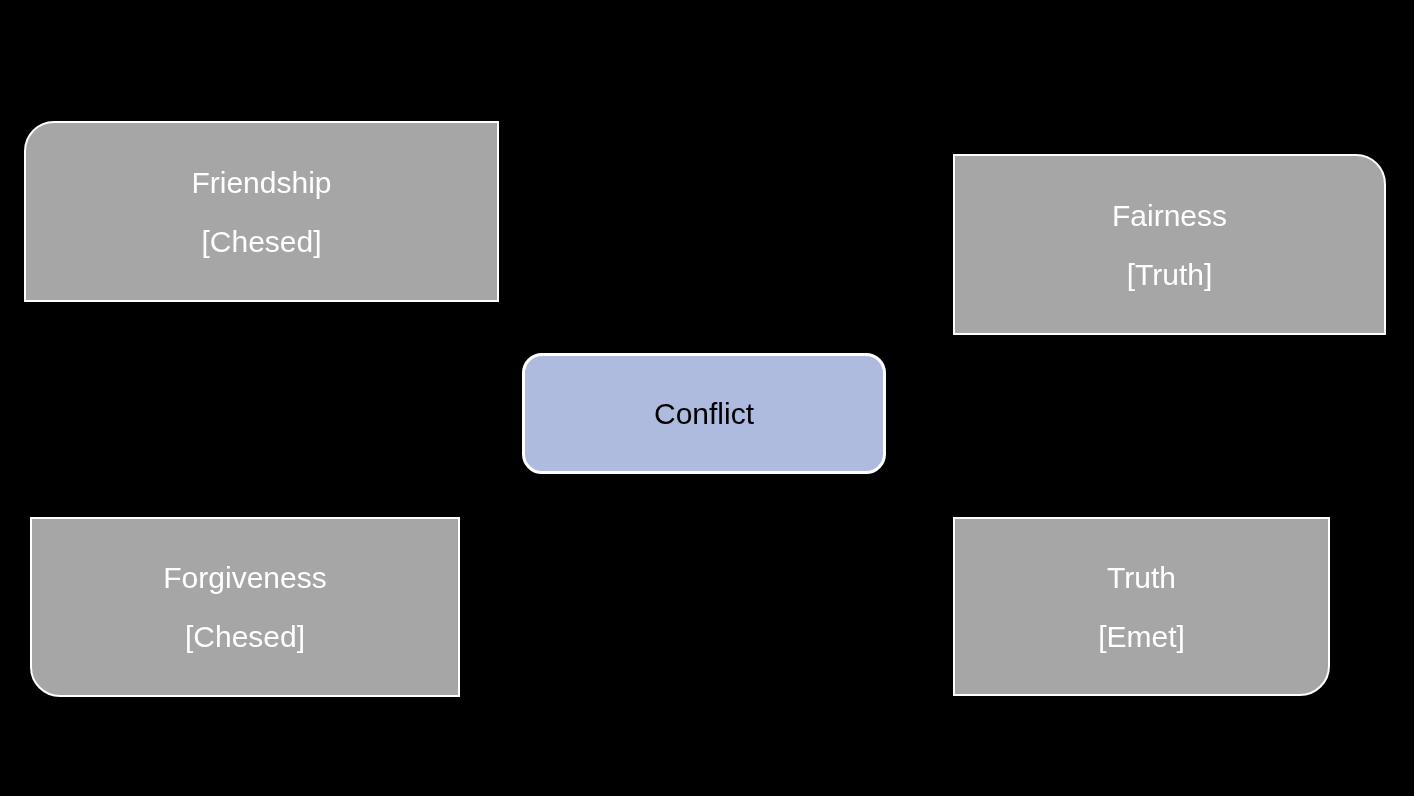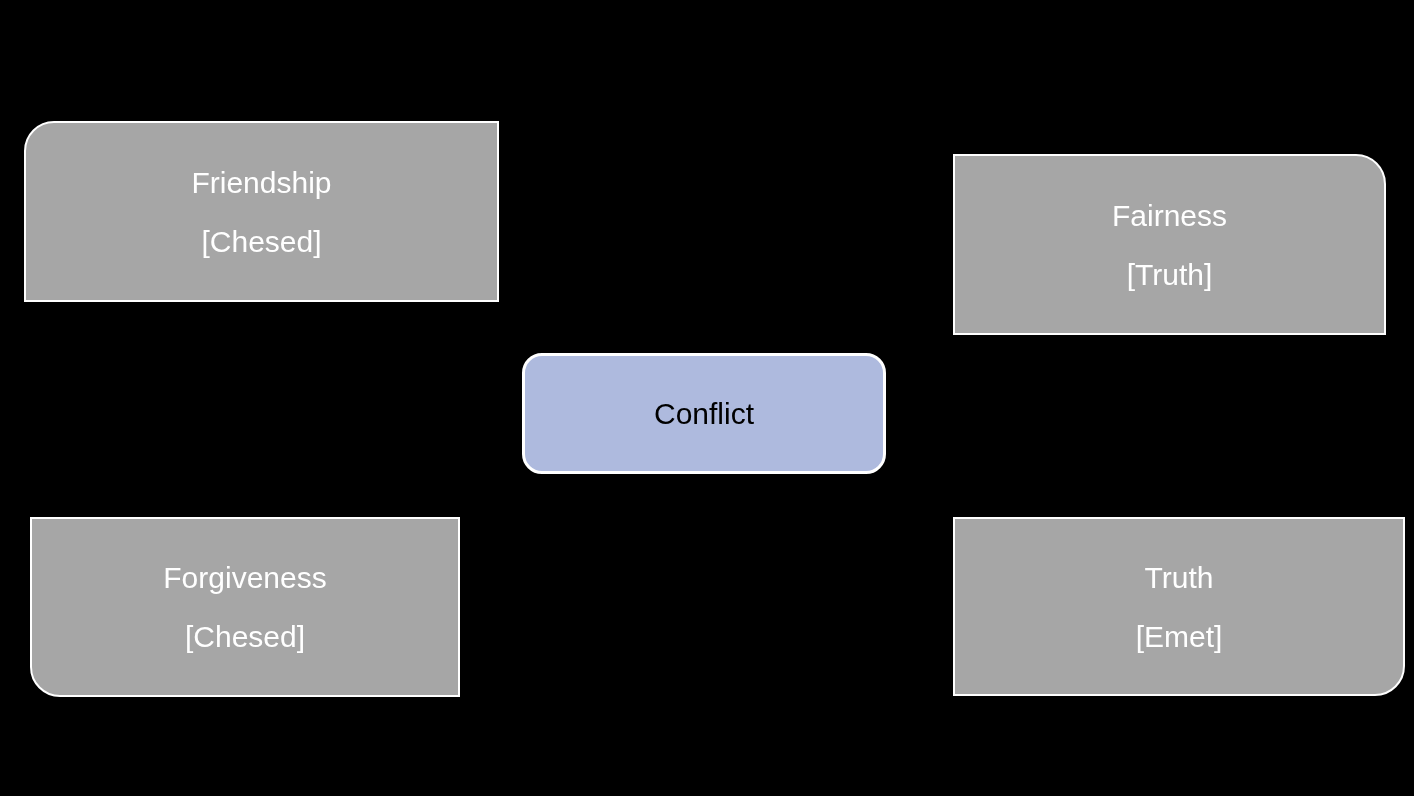--- a/index.html
+++ b/index.html
@@ -26,21 +26,21 @@
     justify-content: center;
     text-align: center;
     color: var(--node-text, #ffffff);
     font-size: 30px;
     line-height: 59px;
   }
   .node .line { white-space: nowrap; }
   .pos-tl { left: 24px;  top: 121px; width: 475px; height: 181px; border-radius: 30px 0 0 0; }
   .pos-tr { left: 953px; top: 121px; width: 433px; height: 181px; border-radius: 0 30px 0 0; margin-top: 33px; }
   .pos-bl { left: 30px;  top: 517px; width: 430px; height: 180px; border-radius: 0 0 0 30px; }
-  .pos-br { left: 953px; top: 517px; width: 452px; height: 179px; border-radius: 0 0 30px 0; }
+  .pos-br { left: 953px; top: 517px; width: 377px; height: 179px; border-radius: 0 0 30px 0; }
   .center-node {
     position: absolute;
     left: 522px; top: 353px; width: 364px; height: 121px;
     background: var(--center-fill, #aebade);
     border: 3px solid var(--center-border, #ffffff);
     border-radius: 20px;
     box-sizing: border-box;
     display: flex;
     flex-direction: column;
     align-items: center;

